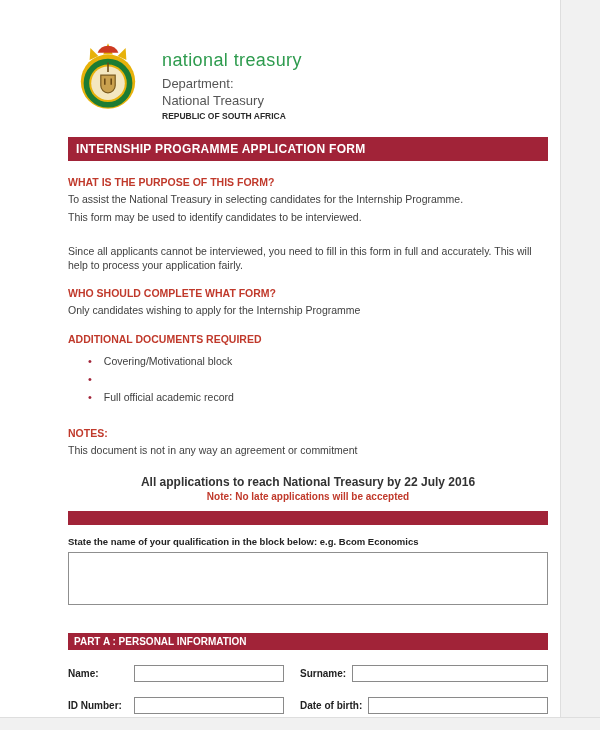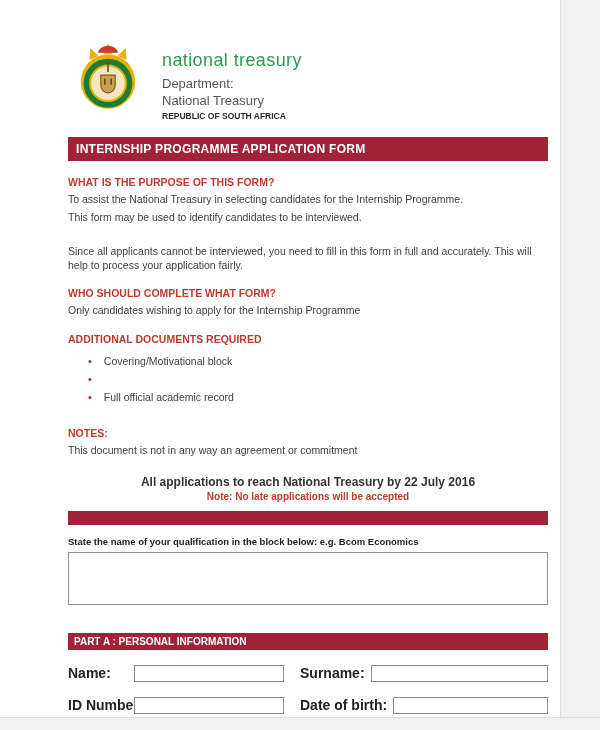--- a/index.html
+++ b/index.html
@@ -47,21 +47,21 @@
   .body-t { font-size:10.5px; line-height:1.35; color:#404040; margin-top:4px; max-width:472px; }
   .para { margin-top:20px; }
   ul.docs { list-style:none; margin:10px 0 0 20px; }
   ul.docs li { font-size:10.5px; color:#404040; margin-bottom:6px; display:flex; align-items:baseline; }
   ul.docs li .bullet { color:var(--maroon,#a12338); margin-right:12px; font-size:11px; }
   .center-bold { text-align:center; font-weight:bold; font-size:12px; color:#333; margin-top:18px; }
   .center-red { text-align:center; font-weight:bold; font-size:10px; color:var(--red,#c0392b); margin-top:2px; }
   .qual-label { font-size:9.5px; font-weight:bold; color:#222; margin-top:11px; }
   .qual-box { height:53px; border:1px solid #8f8f8f; background:#fff; margin-top:5px; }
   
-  .row { display:flex; align-items:center; margin-top:15px; font-size:14px; }
+  .row { display:flex; align-items:center; margin-top:15px; font-size:10px; }
   .lbl { font-weight:bold; color:#222; white-space:nowrap; }
   .lbl-1 { width:66px; flex:0 0 66px; }
   .inp { height:17px; border:1px solid #8a8a8a; background:#fff; }
   .inp-1 { width:150px; flex:0 0 150px; }
   .lbl-2 { margin-left:16px; }
   .inp-2 { flex:1; margin-left:6px; }
 </style>
 </head>
 <body>
 

